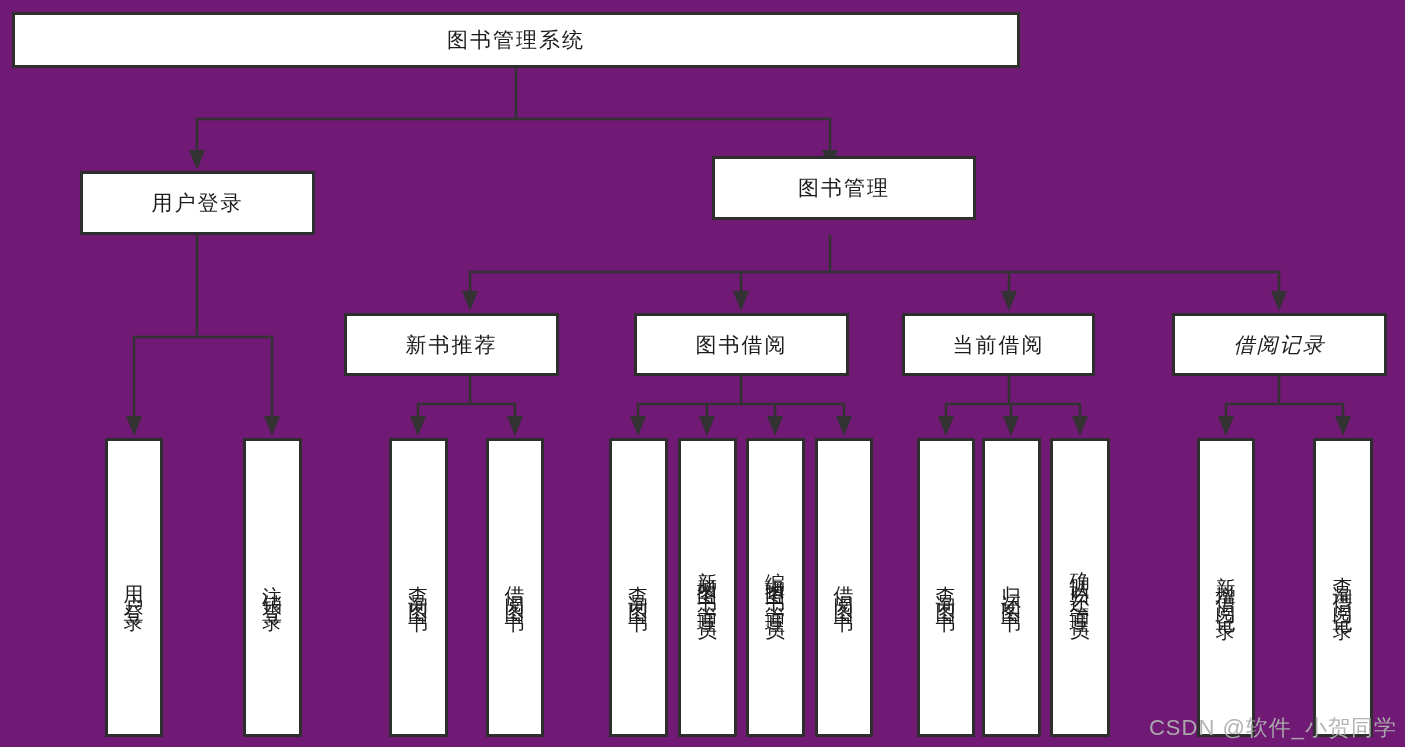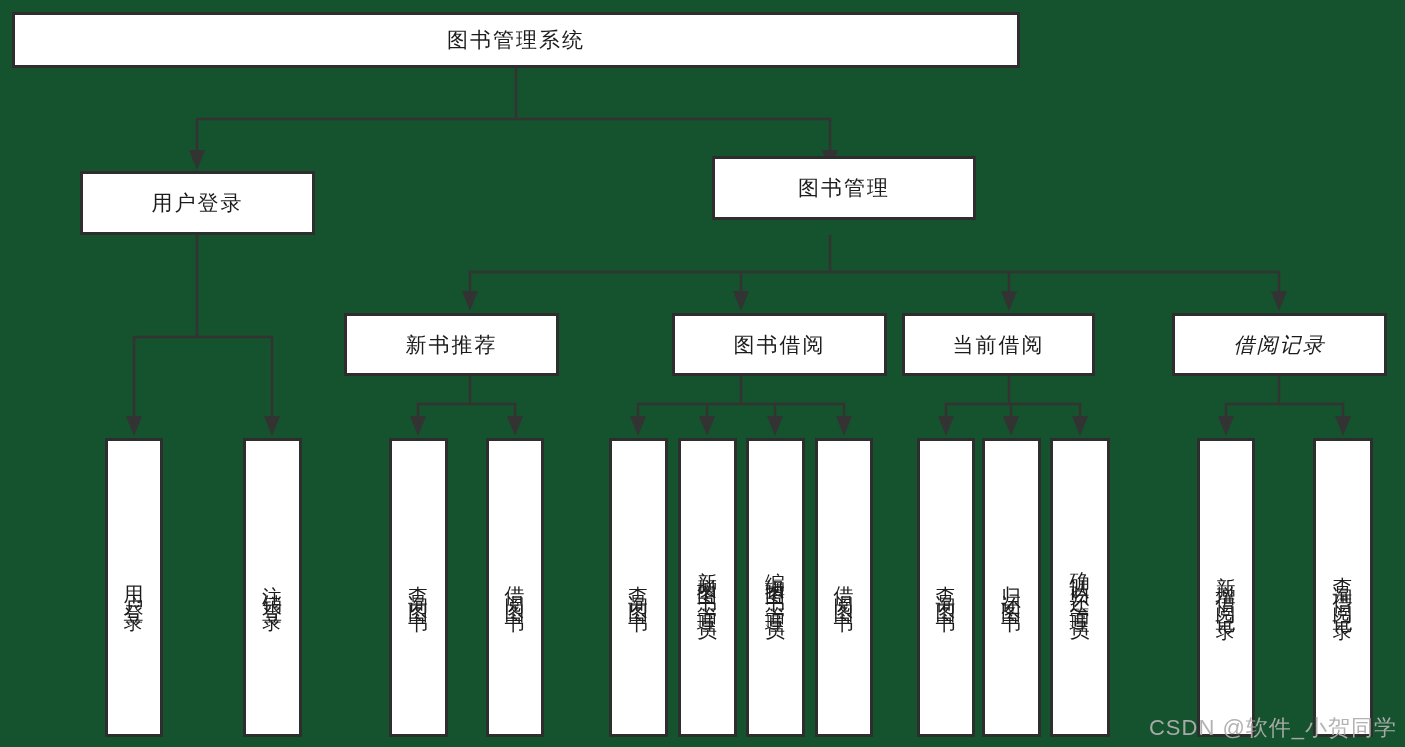--- a/index.html
+++ b/index.html
@@ -1,20 +1,20 @@
 <!DOCTYPE html>
 <html><head>
 <meta charset="utf-8">
 <style>
   html, body { margin: 0; padding: 0; background: #ffffff; }
   .canvas {
     position: relative;
     width: 1405px;
     height: 747px;
-    background: #14532d;
+    background: #701a75;
     font-family: "Liberation Sans", sans-serif;
     overflow: hidden;
   }
   .node {
     position: absolute;
     box-sizing: border-box;
     border: 3px solid #2e2e2e;
     background: #ffffff;
     color: #1c1c1c;
     display: flex;
@@ -92,21 +92,21 @@
       <polygon points="1335,416 1351,416 1343,436"></polygon>
     </g>
   </svg>
 
   <div class="node h-node" style="left:12px; top:12px; width:1008px; height:56px;">图书管理系统</div>
 
   <div class="node h-node" style="left:80px; top:171px; width:235px; height:64px;">用户登录</div>
   <div class="node h-node" style="left:712px; top:156px; width:264px; height:64px;">图书管理</div>
 
   <div class="node h-node" style="left:344px; top:313px; width:215px; height:63px;">新书推荐</div>
-  <div class="node h-node" style="left:634px; top:313px; width:215px; height:63px;margin-left:38px;">图书借阅</div>
+  <div class="node h-node" style="left:634px; top:313px; width:215px; height:63px;">图书借阅</div>
   <div class="node h-node" style="left:902px; top:313px; width:193px; height:63px;">当前借阅</div>
   <div class="node h-node" style="left:1172px; top:313px; width:215px; height:63px;font-style:italic;">借阅记录</div>
 
   <div class="node v-node" style="left:105px; top:438px; width:58px; height:299px;">用户登录</div>
   <div class="node v-node" style="left:243px; top:438px; width:59px; height:299px;">注销登录</div>
 
   <div class="node v-node" style="left:389px; top:438px; width:59px; height:299px;">查询图书</div>
   <div class="node v-node" style="left:486px; top:438px; width:58px; height:299px;">借阅图书</div>
 
   <div class="node v-node" style="left:609px; top:438px; width:59px; height:299px;">查询图书</div>

